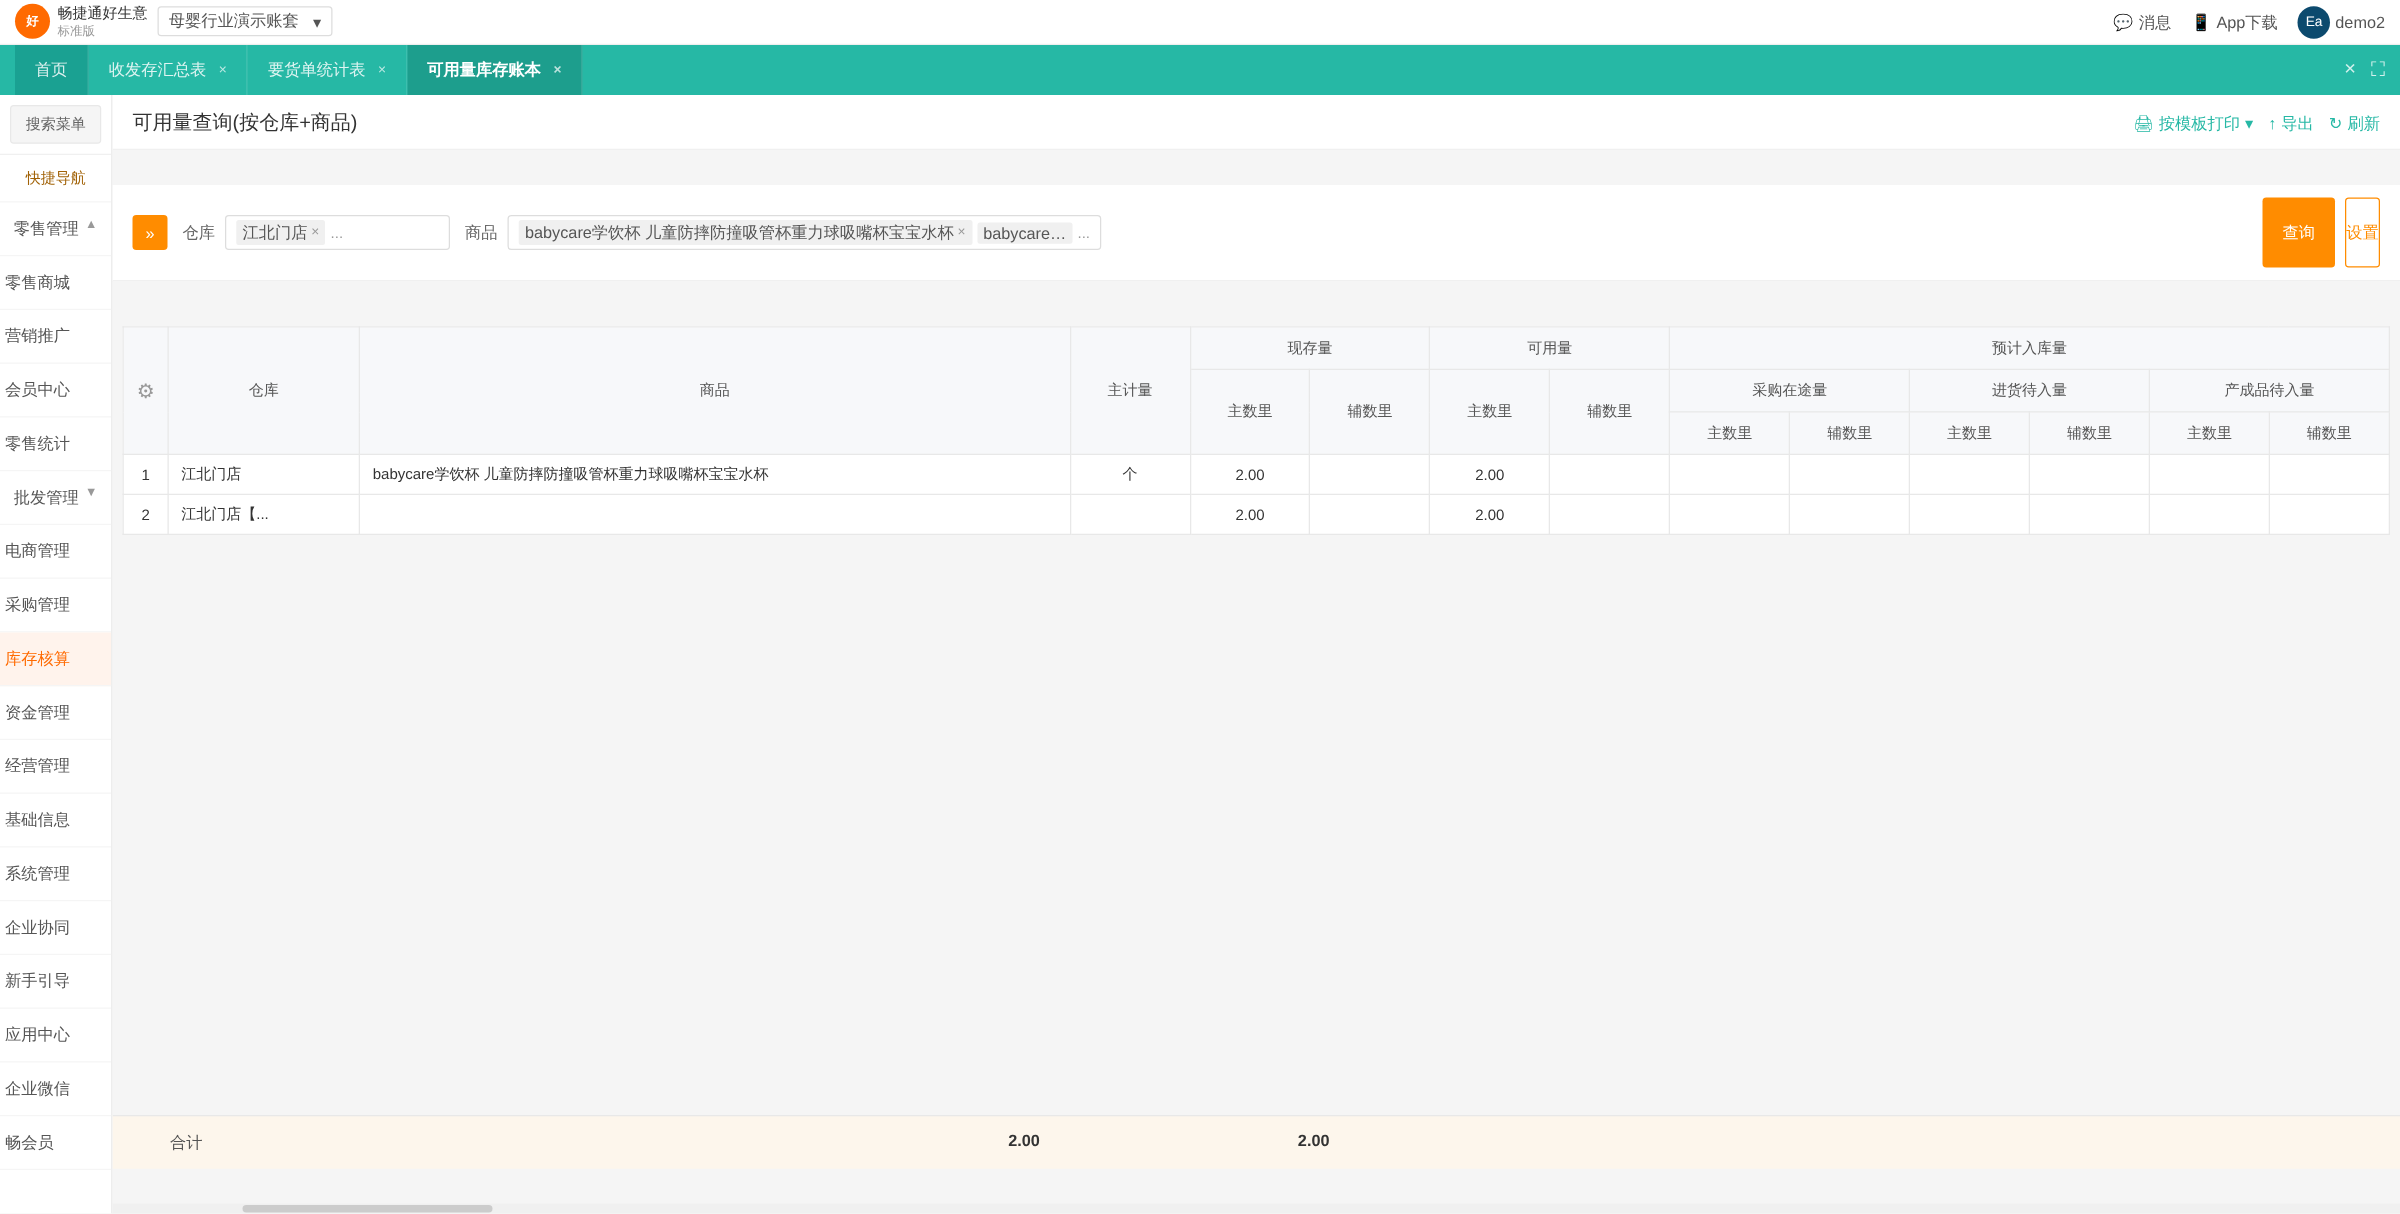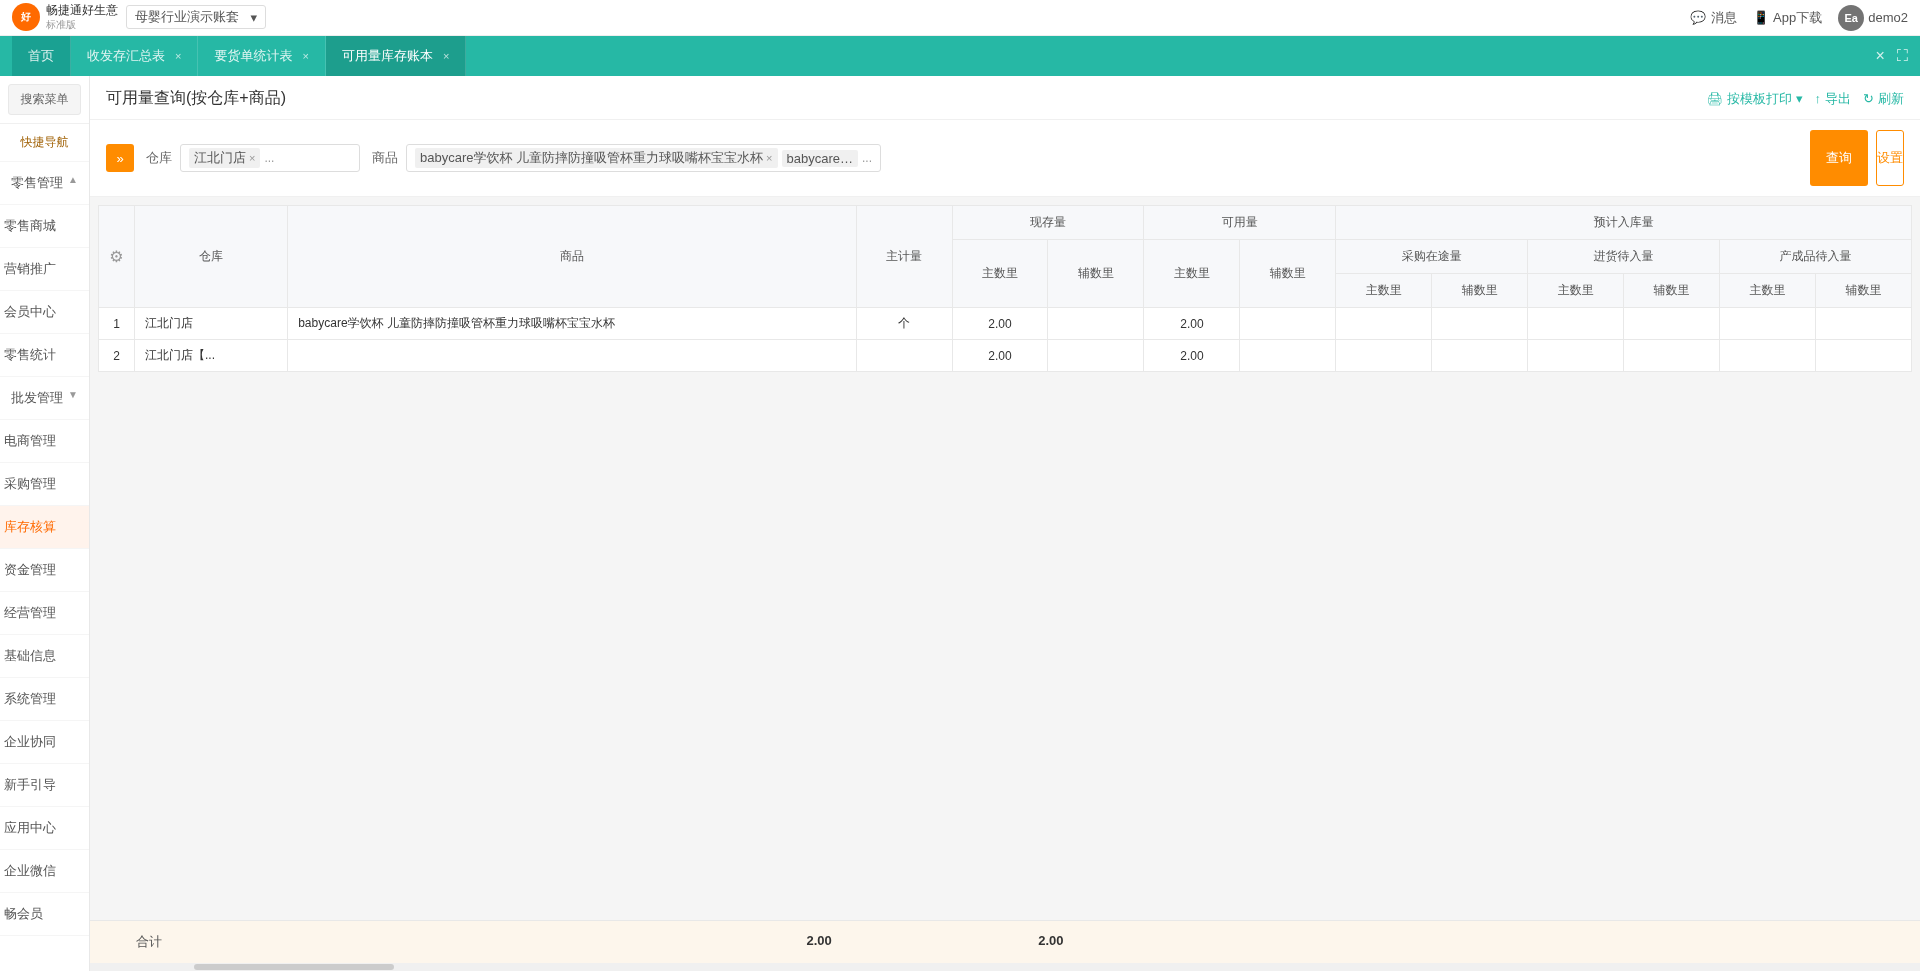--- a/index.html
+++ b/index.html
@@ -17,21 +17,21 @@
       flex-shrink: 0;
     }
     .top-bar-left { display: flex; align-items: center; gap: 8px; }
     .logo-area { display: flex; align-items: center; gap: 6px; }
     .logo-icon { width: 28px; height: 28px; background: #ff6a00; border-radius: 50%; display: flex; align-items: center; justify-content: center; color: white; font-size: 10px; font-weight: bold; }
     .logo-text { font-size: 12px; color: #333; line-height: 1.2; }
     .logo-sub { font-size: 10px; color: #999; }
     .industry-select { display: flex; align-items: center; gap: 4px; border: 1px solid #ddd; border-radius: 3px; padding: 2px 8px; cursor: pointer; color: #555; font-size: 12px; min-width: 140px; justify-content: space-between; }
     .top-bar-right { display: flex; align-items: center; gap: 16px; }
     .top-action { display: flex; align-items: center; gap: 4px; color: #555; cursor: pointer; font-size: 12px; }
-    .user-avatar { width: 26px; height: 26px; border-radius: 50%; background: #737373; display: flex; align-items: center; justify-content: center; color: white; font-size: 11px; font-weight: bold; }
+    .user-avatar { width: 26px; height: 26px; border-radius: 50%; background: #0c4a6e; display: flex; align-items: center; justify-content: center; color: white; font-size: 11px; font-weight: normal; }
 
     
     .nav-tabs {
       height: 40px;
       background: #26b8a5;
       display: flex;
       align-items: center;
       padding: 0 0 0 12px;
       flex-shrink: 0;
     }
@@ -43,21 +43,21 @@
       gap: 6px;
       cursor: pointer;
       color: rgba(255,255,255,0.85);
       font-size: 13px;
       white-space: nowrap;
       border-right: 1px solid rgba(255,255,255,0.15);
     }
     .nav-tab.active {
       background: #1d9e8d;
       color: white;
-      font-weight: 400;
+      font-weight: 700;
       text-align: center;
     }
     .nav-tab.home {
       background: #1aa192;
     }
     .nav-tab .close-x { font-size: 11px; color: rgba(255,255,255,0.7); margin-left: 4px; }
     .nav-tabs-spacer { flex: 1; }
     .nav-tabs-actions { display: flex; align-items: center; gap: 4px; padding-right: 8px; }
     .nav-action-btn { color: rgba(255,255,255,0.8); cursor: pointer; padding: 4px; font-size: 16px; }
 
@@ -113,20 +113,21 @@
     .sidebar-item.has-arrow { flex-direction: row; justify-content: center; }
     .sidebar-item .arrow { font-size: 10px; color: #999; margin-left: 2px; }
 
     
     .content-area {
       flex: 1;
       display: flex;
       flex-direction: column;
       overflow: hidden;
       background: #f5f5f5;
+      gap: 28px;
     }
 
     
     .page-header {
       background: #fff;
       padding: 12px 16px 0 16px;
       display: flex;
       align-items: center;
       justify-content: space-between;
       border-bottom: 1px solid #f0f0f0;

